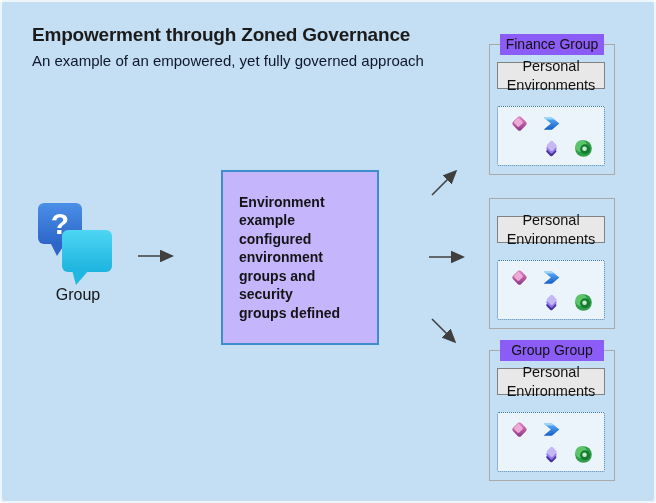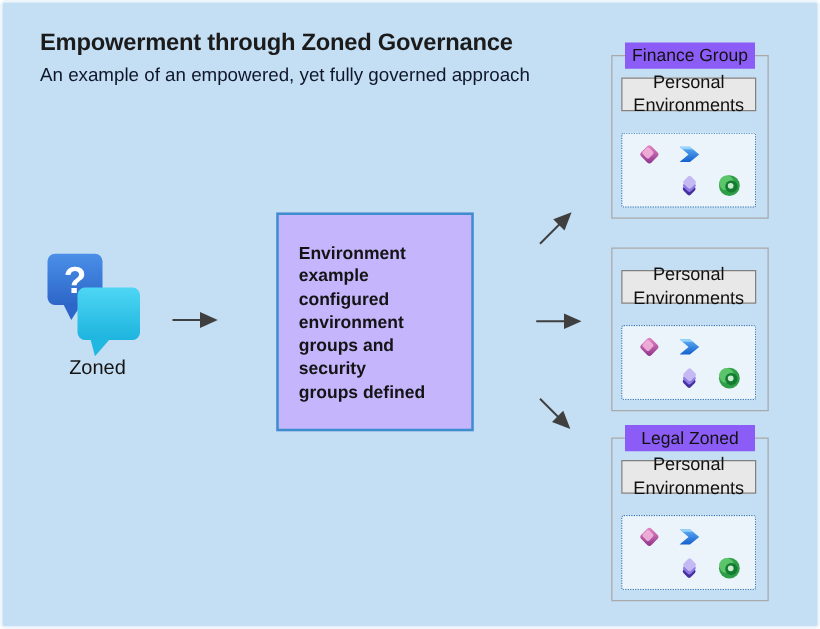--- a/index.html
+++ b/index.html
@@ -83,21 +83,21 @@
         <stop offset="0" stop-color="#4ed6f4"></stop>
           <stop offset="1" stop-color="#1db4de"></stop>
       </linearGradient>
     </defs>
     <rect x="4" y="3" width="44" height="41" rx="6" fill="url(#mbBlue)"></rect>
     <path d="M16 42 L23 56 L32 42 Z" fill="#2d66c8"></path>
     <text x="26" y="34" font-size="30" font-weight="bold" fill="#ffffff" text-anchor="middle" font-family="Liberation Sans, sans-serif">?</text>
     <rect x="28" y="30" width="50" height="42" rx="6" fill="url(#mbCyan)"></rect>
     <path d="M38 70 L42 85 L55 70 Z" fill="#20b8e0"></path>
   </svg>
-  <div class="makers-label">Zoned</div>
+  <div class="makers-label">Group</div>
 
   <svg class="arrows" width="656" height="503">
     <defs>
       <marker id="ah" markerWidth="9" markerHeight="8" refX="7" refY="4" orient="auto">
         <path d="M0 0 L9 4 L0 8 Z" fill="#3f3f3f"></path>
       </marker>
     </defs>
     <line x1="136" y1="254" x2="169" y2="254" stroke="#3f3f3f" stroke-width="1.6" marker-end="url(#ah)"></line>
     <line x1="430" y1="193" x2="453" y2="170" stroke="#3f3f3f" stroke-width="1.6" marker-end="url(#ah)"></line>
     <line x1="427" y1="255" x2="460" y2="255" stroke="#3f3f3f" stroke-width="1.6" marker-end="url(#ah)"></line>
@@ -203,21 +203,21 @@
             <circle cx="12" cy="12" r="9.5" fill="#2e9e47"></circle>
             <circle cx="9.5" cy="9.5" r="6.8" fill="#5cc46a"></circle>
             <circle cx="13.8" cy="12.8" r="5.6" fill="#137c31"></circle>
             <circle cx="13.2" cy="12.2" r="2.6" fill="#c9ecd0"></circle>
           </svg>
         </span>
     </div>
   </div>
 
   <div class="group group-legal">
-    <div class="group-label">Legal Zoned</div>
+    <div class="group-label">Group Group</div>
     <div class="pe-box">Personal Environments</div>
     <div class="icons-box">
       <span class="pp-icon">
           <svg viewBox="0 0 24 24">
             <defs>
               <linearGradient id="gpa" x1="0" y1="0" x2="1" y2="1">
                 <stop offset="0" stop-color="#e98cc8"></stop>
                 <stop offset="1" stop-color="#8b2f88"></stop>
               </linearGradient>
             </defs>

